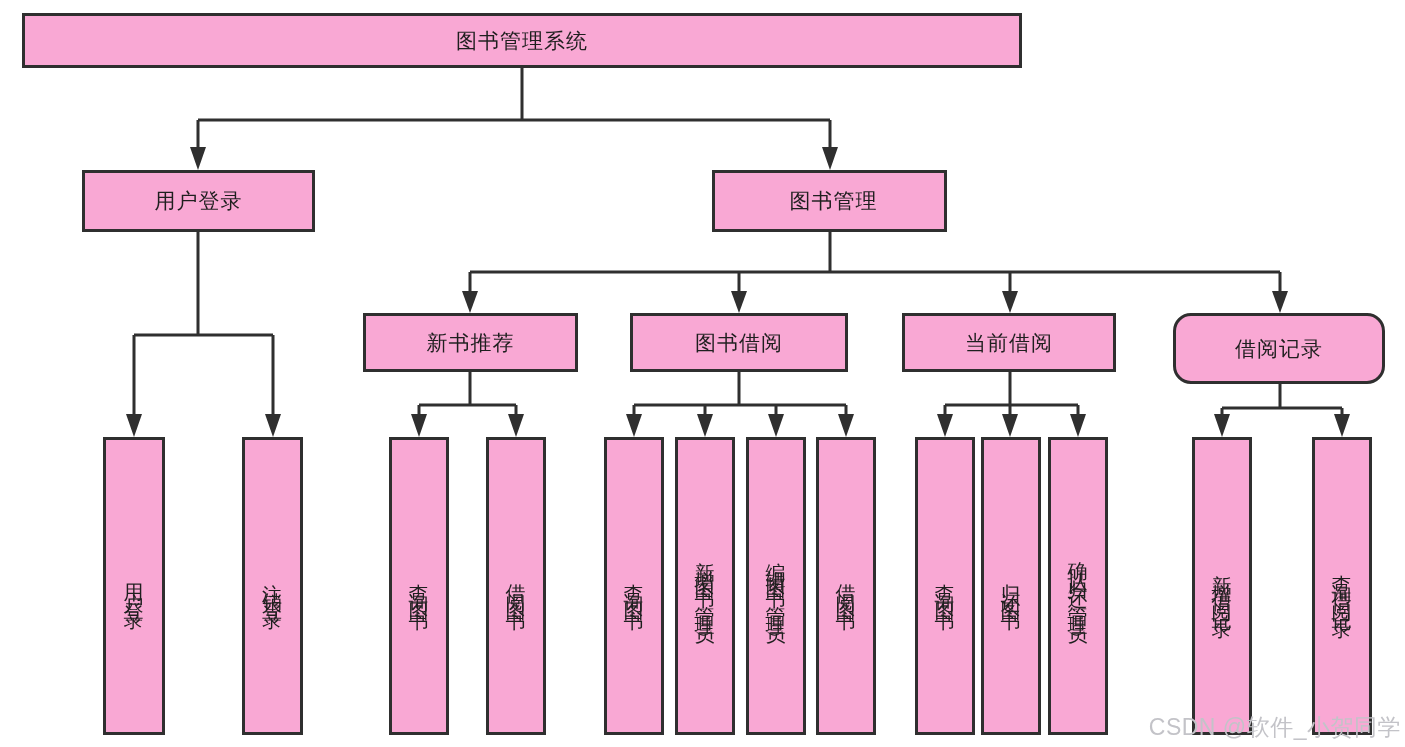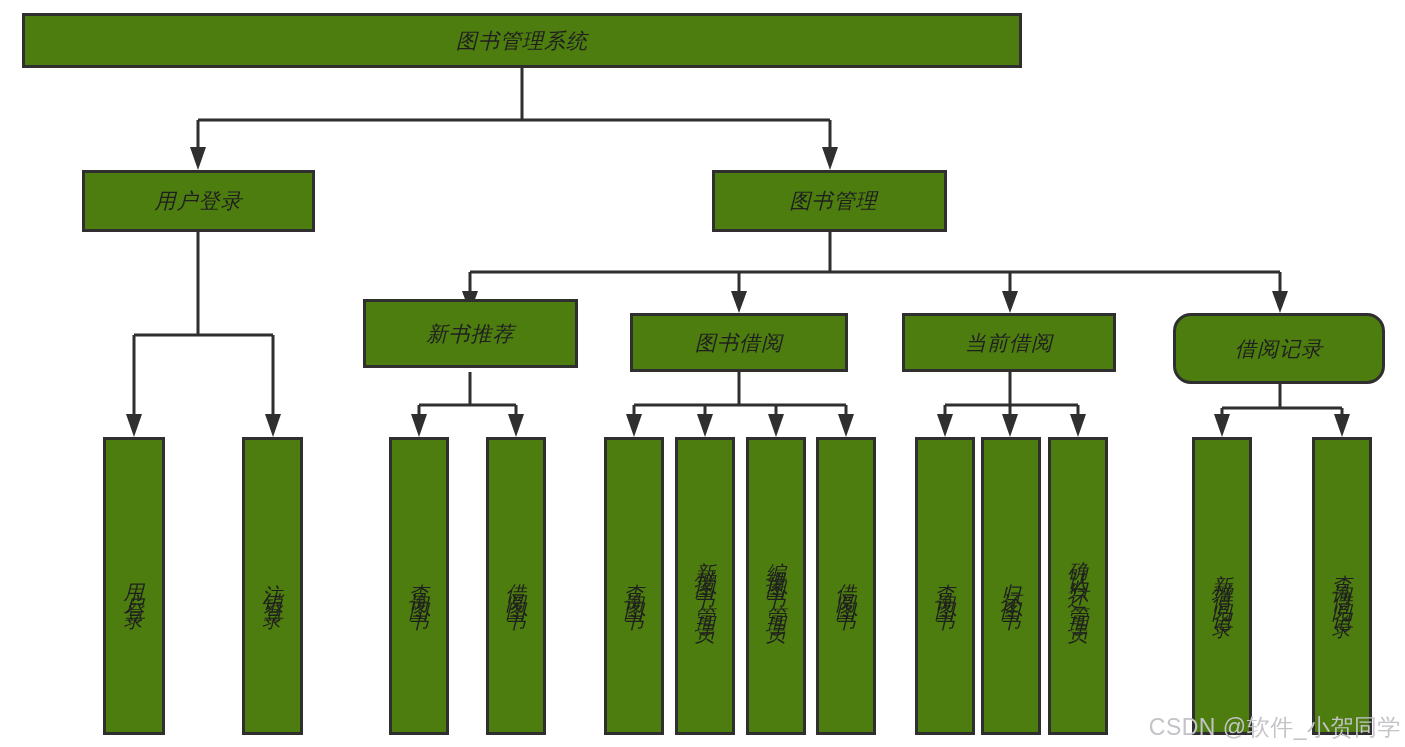--- a/index.html
+++ b/index.html
@@ -7,25 +7,24 @@
     width: 1405px; height: 747px;
     background: var(--background, #ffffff);
     font-family: "Liberation Sans", sans-serif;
     position: relative; overflow: hidden;
   }
   .stage { position: absolute; left: 0; top: 0; width: 1405px; height: 747px; }
   svg.wires { position: absolute; left: 0; top: 0; z-index: 1; }
   .node {
     position: absolute; box-sizing: border-box;
     border: 3px solid var(--line, #2f2f2f);
-    background: #4d7c0f;
+    background: #f9a8d4;
     display: flex; align-items: center; justify-content: center;
     color: var(--text, #1f1f1f);
     z-index: 2;
-    font-style: italic;
   }
   .node.h { font-size: 21px; letter-spacing: 1px; }
   .node.v { font-size: 20px; }
   .node.v .vtext {
     writing-mode: vertical-rl;
     text-orientation: mixed;
     letter-spacing: 9px;
     line-height: 1;
     white-space: nowrap;
   }
@@ -84,21 +83,21 @@
     <span>图书管理系统</span>
   </div>
 
   <div class="node h" style="left:82px; top:170px; width:233px; height:62px;">
     <span>用户登录</span>
   </div>
   <div class="node h" style="left:712px; top:170px; width:235px; height:62px;padding-left:8px;">
     <span>图书管理</span>
   </div>
 
-  <div class="node h" style="left:363px; top:299px; width:215px; height:69px;">
+  <div class="node h" style="left:363px; top:313px; width:215px; height:59px;">
     <span>新书推荐</span>
   </div>
   <div class="node h" style="left:630px; top:313px; width:218px; height:59px;">
     <span>图书借阅</span>
   </div>
   <div class="node h" style="left:902px; top:313px; width:214px; height:59px;">
     <span>当前借阅</span>
   </div>
   <div class="node h" style="left:1173px; top:313px; width:212px; height:71px;border-radius:18px;">
     <span>借阅记录</span>

